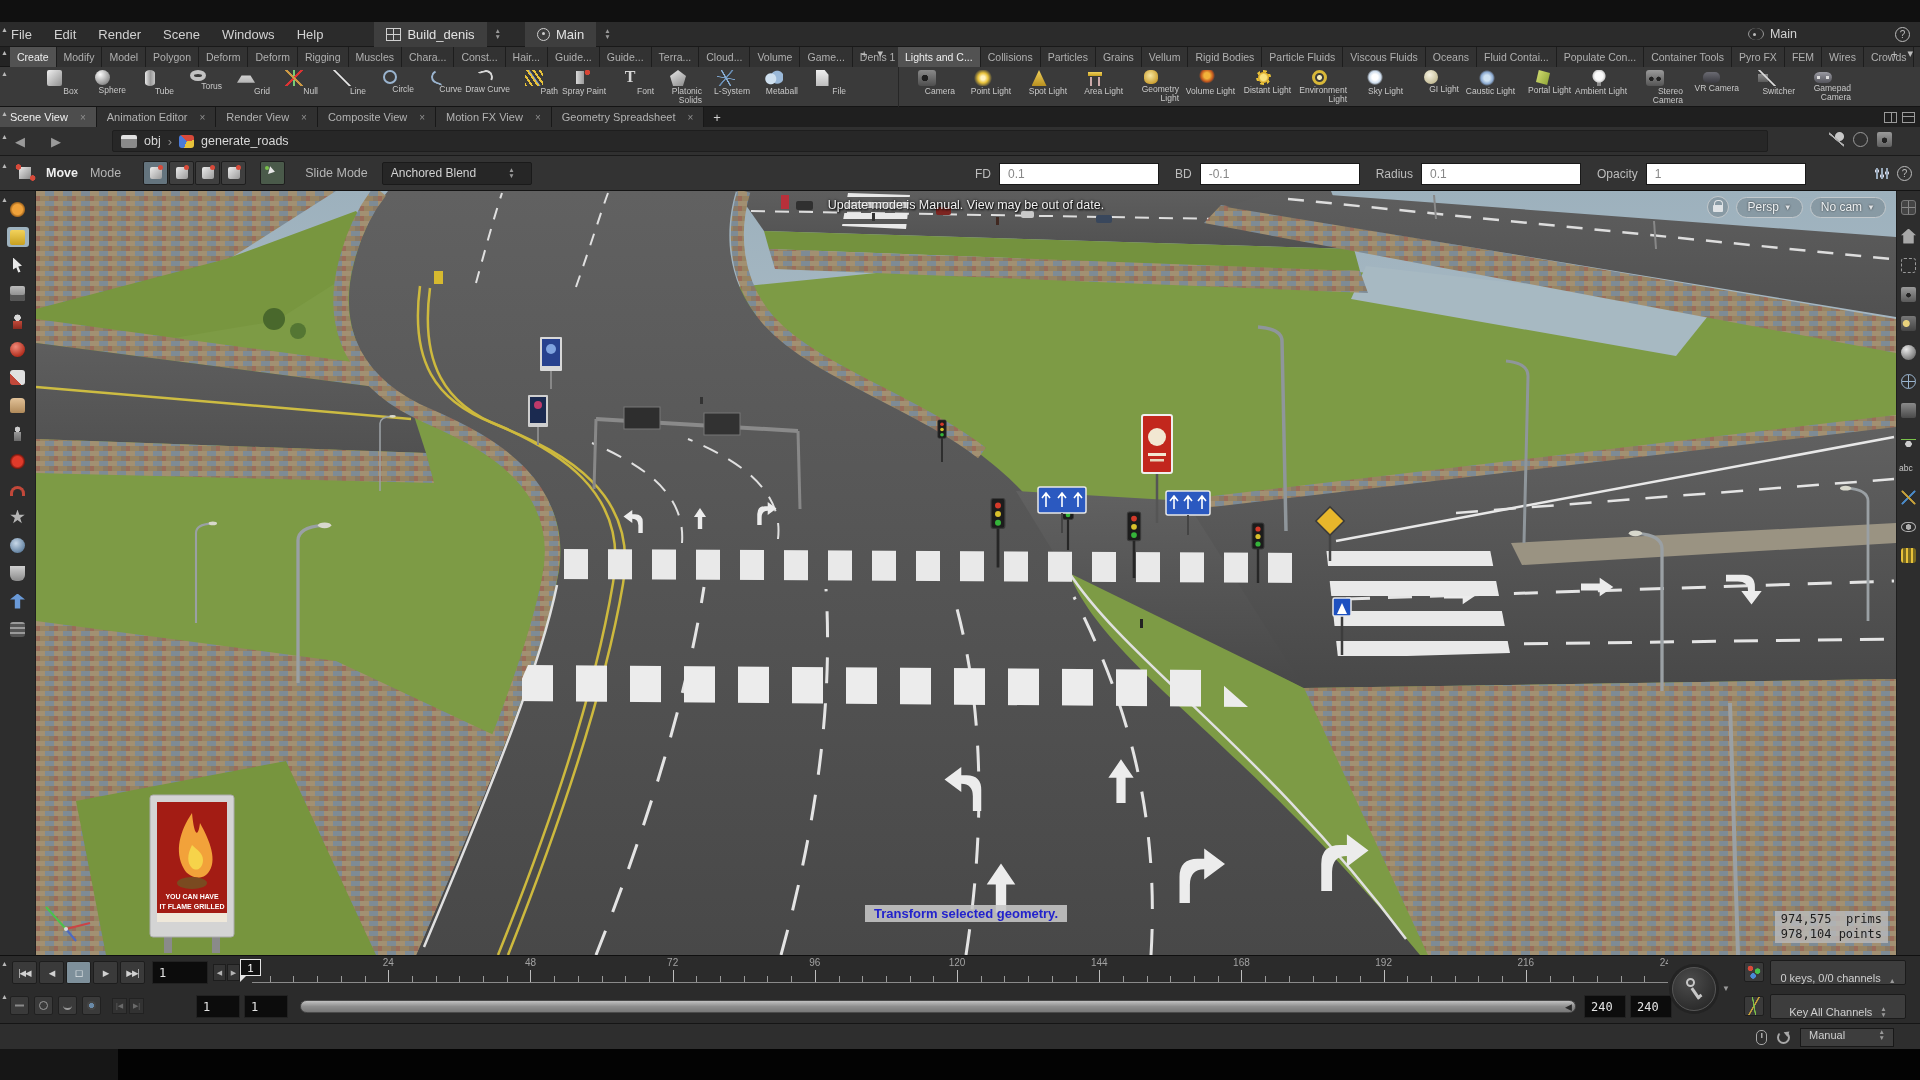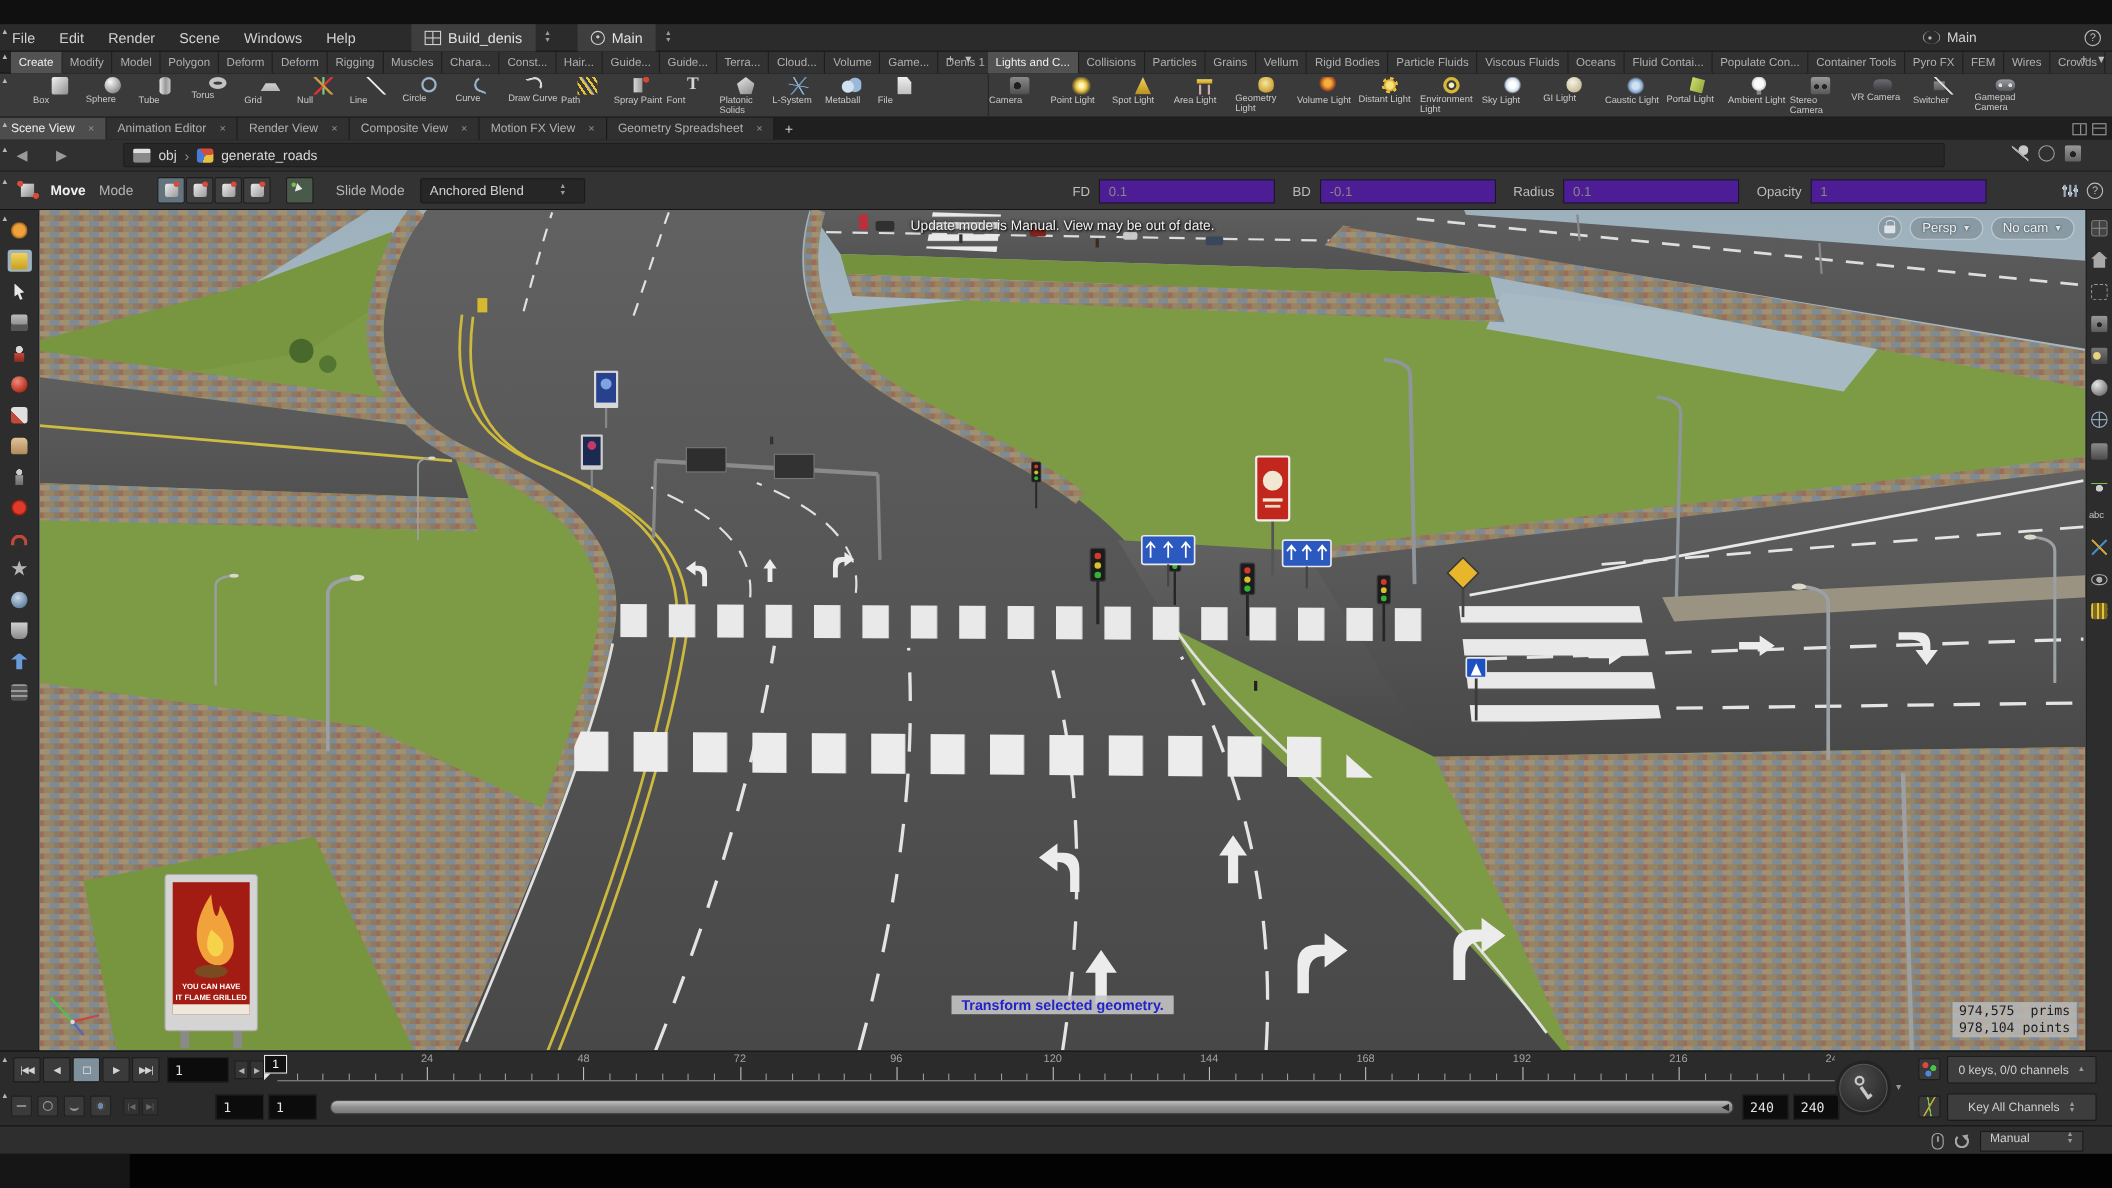--- a/index.html
+++ b/index.html
@@ -27,21 +27,21 @@
 #shelftabs-right{position:absolute;left:898px;right:0;top:0;height:20px;display:flex;overflow:hidden}
 .stab{font-size:10.5px;color:#b0b0b0;background:#323232;border-right:1px solid #1d1d1d;padding:0 7px;display:flex;align-items:center;height:20px;white-space:nowrap}
 .stab.active{background:#525252;color:#efefef}
 .shelf-mini{font-size:11px;color:#bdbdbd;padding:0 5px;display:flex;align-items:center}
 #shelftools{top:67px;height:40px;background:#3a3a3a;border-bottom:1px solid #141414}
 #tools-left{position:absolute;left:30px;top:0;display:flex}
 #tools-right{position:absolute;left:898px;right:0;top:0;display:flex;border-left:1px solid #262626}
 .tool{width:48px;height:40px;display:flex;flex-direction:column;align-items:center;padding-top:3px}
 #tools-right .tool{width:56px}
 .tool-icon{width:18px;height:16px;margin-bottom:1px;background-repeat:no-repeat}
-.tool-label{font-size:8.5px;line-height:9px;color:#c9c9c9;text-align:left;width:100%;white-space:normal}
+.tool-label{font-size:8.5px;line-height:9px;color:#c9c9c9;text-align:right;width:100%;white-space:normal}
 
 .ic-box-icon{background:linear-gradient(135deg,#f0f0f0,#8e8e8e);border-radius:2px;width:15px}
 .ic-sphere-icon{background:radial-gradient(circle at 35% 30%,#fafafa,#8a8a8a 75%);border-radius:50%;width:15px;height:15px}
 .ic-tube-icon{background:linear-gradient(90deg,#e8e8e8,#9a9a9a 55%,#c5c5c5);border-radius:5px/3px;width:10px}
 .ic-torus-icon{border:4px solid #c2c2c2;border-radius:50%;width:16px;height:11px;background:transparent}
 .ic-grid-icon{background:linear-gradient(#e6e6e6,#a8a8a8);clip-path:polygon(25% 35%,75% 35%,100% 80%,0 80%);width:18px}
 .ic-null-icon{background:linear-gradient(45deg,transparent 44%,#c94 47%,#c94 53%,transparent 56%),linear-gradient(-45deg,transparent 44%,#d33 47%,#d33 53%,transparent 56%),linear-gradient(#7c7 0,#7c7 0) 50% 0/2px 100% no-repeat}
 .ic-line-icon{background:linear-gradient(45deg,transparent 45%,#e8e8e8 48%,#e8e8e8 52%,transparent 55%)}
 .ic-circle-icon{border:2px solid #9ab4cf;border-radius:50%;width:14px;height:14px}
 .ic-curve-icon{border:2px solid #9ab4cf;border-radius:50% 50% 0 50%;border-right-color:transparent;border-top-color:transparent;width:14px;height:14px;transform:rotate(20deg)}
@@ -102,21 +102,21 @@
 .selbtn{width:25px;height:24px;background:#3f3f3f;border:1px solid #1e1e1e;border-radius:2px;position:relative}
 .selbtn.active{background:#64747e}
 .selbtn::after{content:"";position:absolute;left:6px;top:5px;width:12px;height:12px;background:linear-gradient(135deg,#ececec,#9a9a9a);border-radius:2px}
 .selbtn::before{content:"";position:absolute;right:4px;top:3px;width:5px;height:5px;border-radius:50%;background:#d84a3a;z-index:1}
 .treebtn{width:25px;height:24px;background:#4a5a4a;border:1px solid #1e1e1e;border-radius:2px;margin-left:14px;position:relative}
 .treebtn::after{content:"";position:absolute;left:8px;top:5px;width:0;height:0;border-left:6px solid #e8e8e8;border-top:4px solid transparent;border-bottom:4px solid transparent;transform:rotate(15deg)}
 .treebtn::before{content:"";position:absolute;left:4px;top:4px;width:4px;height:4px;border-radius:50%;background:#7ac24a}
 #blend-dd{margin-left:14px;width:150px;height:23px;background:#262626;border:1px solid #1a1a1a;border-radius:2px;display:flex;align-items:center;padding:0 8px;font-size:12px;color:#d2d2d2}
 #fieldrow{position:absolute;left:975px;top:0;height:35px;display:flex;align-items:center}
 .pfl{font-size:12px;color:#bdbdbd;margin-right:8px}
-.pfield{background:#4c1d95;border:1px solid #191919;height:22px;display:flex;align-items:center;padding:0 8px;color:#868686;font-size:12px;margin-right:16px}
+.pfield{background:#ffffff;border:1px solid #191919;height:22px;display:flex;align-items:center;padding:0 8px;color:#868686;font-size:12px;margin-right:16px}
 #optb-right{position:absolute;right:8px;top:0;height:35px;display:flex;align-items:center;gap:8px}
 .sliders-ic{width:15px;height:15px;background:linear-gradient(#9ab,#9ab) 2px 2px/2px 11px no-repeat,linear-gradient(#9ab,#9ab) 7px 2px/2px 11px no-repeat,linear-gradient(#9ab,#9ab) 12px 2px/2px 11px no-repeat,radial-gradient(circle at 3px 5px,#dde 2px,transparent 2.2px),radial-gradient(circle at 8px 10px,#dde 2px,transparent 2.2px),radial-gradient(circle at 13px 7px,#dde 2px,transparent 2.2px)}
 
 #viewport{top:191px;height:764px;background:#3d3d3d}
 #vp-left{position:absolute;left:0;top:0;bottom:0;width:36px;background:#2d2d2d;border-right:1px solid #1f1f1f;display:flex;flex-direction:column;align-items:center;padding-top:8px;gap:8px}
 #vp-right{position:absolute;right:0;top:0;bottom:0;width:24px;background:#2d2d2d;border-left:1px solid #1f1f1f;display:flex;flex-direction:column;align-items:center;padding-top:6px;gap:9px}
 .strip-item{width:22px;height:20px;display:flex;align-items:center;justify-content:center;border-radius:3px}
 .strip-item.active{background:#9fb3bf}
 .sic{width:15px;height:15px;border-radius:3px}
 .ic-view-layout-icon{background:radial-gradient(circle at 50% 50%,#f0a23a 5px,#a86a20 7px,transparent 8px)}
@@ -190,21 +190,21 @@
 #range-handle{position:absolute;right:0;top:0;width:13px;height:11px;color:#2a2a2a;font-size:9px;display:flex;align-items:center;justify-content:center}
 .f240{position:absolute;top:5px;width:42px;height:23px}
 #keybtn{position:absolute;left:1672px;top:11px;width:44px;height:44px;border-radius:50%;background:radial-gradient(circle at 40% 32%,#4c4c4c,#2c2c2c 75%);border:1px solid #565656;box-shadow:0 0 0 3px #232323}
 #keybtn .khead{position:absolute;left:13px;top:10px;width:9px;height:9px;border:2.5px solid #c8c8c8;border-radius:50%}
 #keybtn .kstem{position:absolute;left:21px;top:19px;width:3px;height:13px;background:#c8c8c8;transform:rotate(-35deg)}
 #keybtn .ktooth{position:absolute;left:24px;top:27px;width:5px;height:3px;background:#c8c8c8;transform:rotate(-35deg)}
 #key-caret{position:absolute;left:1722px;top:28px;font-size:8px;color:#9a9a9a}
 .chan-ic{position:absolute;left:1744px;width:20px;height:20px;background:#3a3a3a;border:1px solid #1e1e1e;border-radius:2px}
 .chan-ic.keys{background:radial-gradient(circle at 30% 30%,#d84a3a 2.5px,transparent 3px),radial-gradient(circle at 70% 45%,#4ac24a 2.5px,transparent 3px),radial-gradient(circle at 45% 72%,#4a8ad8 2.5px,transparent 3px),#3a3a3a}
 .chan-ic.wave{background:linear-gradient(80deg,transparent 46%,#7ac24a 48%,#7ac24a 52%,transparent 54%),linear-gradient(-60deg,transparent 46%,#c8a23a 48%,#c8a23a 52%,transparent 54%),#3a3a3a}
-.chanbtn{position:absolute;left:1770px;width:136px;height:25px;background:#3d3d3d;border:1px solid #1b1b1b;border-radius:2px;font-size:11px;color:#cfcfcf;display:flex;align-items:center;justify-content:center;gap:8px}
+.chanbtn{position:absolute;left:1770px;width:136px;height:25px;background:#3d3d3d;border:1px solid #1b1b1b;border-radius:2px;font-size:11px;color:#cfcfcf;display:flex;align-items:flex-end;justify-content:center;gap:8px}
 .chanbtn .up{font-size:7px;color:#9a9a9a}
 
 #statusbar{top:1023px;height:26px;background:#2e2e2e;border-top:1px solid #151515}
 #status-right{position:absolute;right:26px;top:0;height:26px;display:flex;align-items:center;gap:10px}
 .mouse-ic{width:11px;height:15px;border:1.5px solid #a8a8a8;border-radius:5px;background:linear-gradient(#a8a8a8,#a8a8a8) 50% 2px/1.5px 5px no-repeat}
 .cycle-ic{width:13px;height:13px;border:2px solid #a8a8a8;border-top-color:transparent;border-radius:50%;position:relative}
 .cycle-ic::after{content:"";position:absolute;right:-2px;top:-3px;border-left:5px solid #a8a8a8;border-top:3px solid transparent;border-bottom:3px solid transparent;transform:rotate(-40deg)}
 #manual-dd{width:94px;height:19px;background:#3d3d3d;border:1px solid #181818;font-size:11px;color:#cfcfcf;display:flex;align-items:flex-start;padding-left:8px}
 #manual-dd .spin{margin-left:auto}
 #bottomstrip{top:1049px;height:31px;background:#030303}

